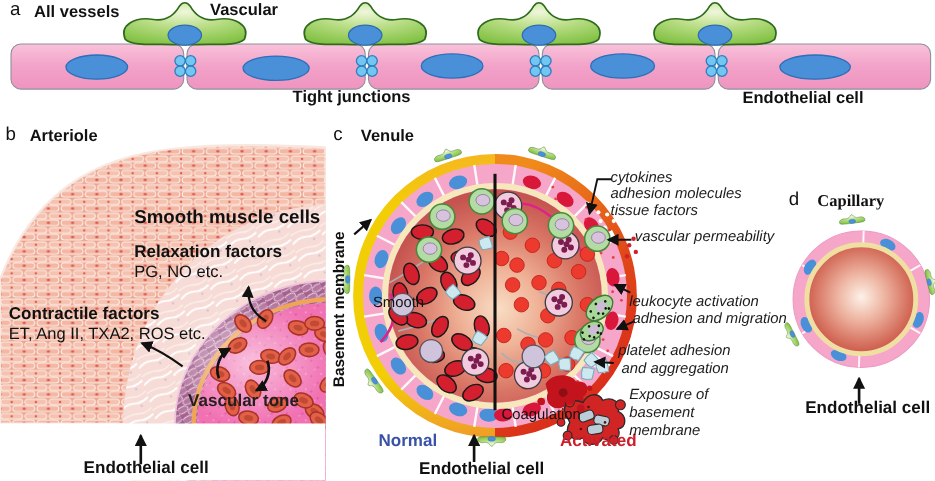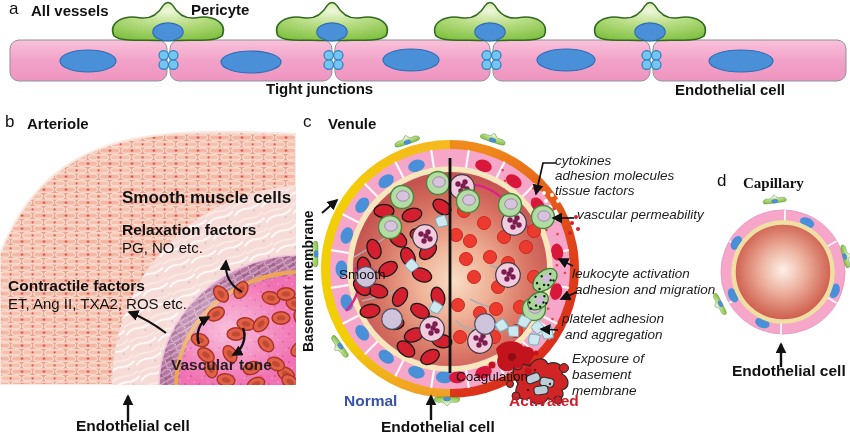--- a/index.html
+++ b/index.html
@@ -605,21 +605,21 @@
           <use transform="translate(75,18) rotate(-7) scale(0.2)" href="#periShape"></use>
           <use transform="translate(143,72) rotate(76) scale(0.2)" href="#periShape"></use>
           <use transform="translate(22,118) rotate(-117) scale(0.2)" href="#periShape"></use>
         </g>
       <line x1="81" y1="182" x2="81" y2="159" class="arrBigC"></line>
     </g>
   </svg>
 
   <div class="lbl letter" style="left:9px;top:0;">a</div>
   <div class="lbl b" style="left:31px;top:3px;">All vessels</div>
-  <div class="lbl b" style="left:191px;top:2px;">Pericyte</div>
+  <div class="lbl b" style="left:191px;top:2px;">Vascular</div>
   <div class="lbl b" style="left:266px;top:81px;">Tight junctions</div>
   <div class="lbl b" style="left:675px;top:82px;">Endothelial cell</div>
 
   <div class="lbl letter" style="left:5px;top:113px;">b</div>
   <div class="lbl b" style="left:27px;top:116px;">Arteriole</div>
   <div class="lbl b" style="left:122px;top:189px;font-size:17px;">Smooth muscle cells</div>
   <div class="lbl b" style="left:122px;top:222px;font-size:15.5px;">Relaxation factors</div>
   <div class="lbl" style="left:122px;top:240px;">PG, NO etc.</div>
   <div class="lbl b" style="left:8px;top:278px;font-size:15.5px;">Contractile factors</div>
   <div class="lbl" style="left:8px;top:296px;">ET, Ang II, TXA2, ROS etc.</div>

